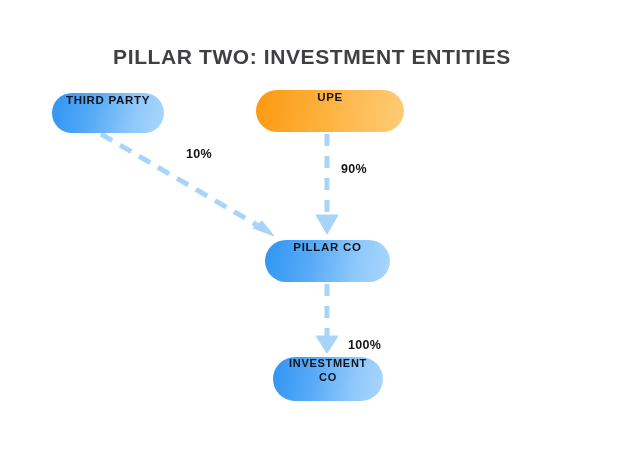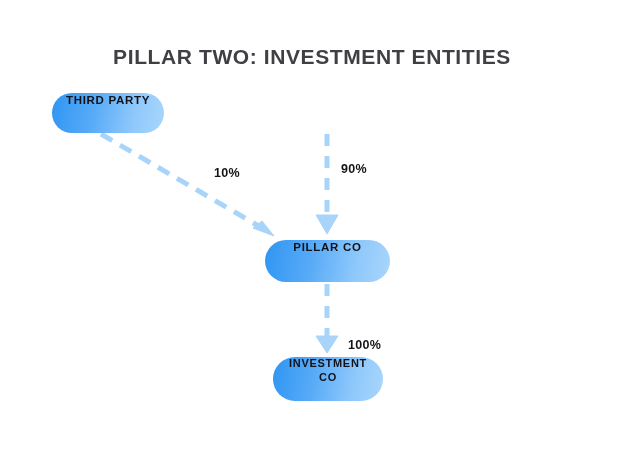--- a/index.html
+++ b/index.html
@@ -74,21 +74,21 @@
   }
   .pct {
     position: absolute;
     font-size: 12.5px;
     font-weight: 700;
     color: #141418;
     letter-spacing: 0.3px;
     font-family: "Liberation Sans", sans-serif;
     white-space: nowrap;
   }
-  #pct-third-party { left: 186px; top: 166px; margin-left: 28px; }
+  #pct-third-party { left: 186px; top: 147px; }
   #pct-upe        { left: 341px; top: 162px; }
   #pct-parent     { left: 348px; top: 304px; margin-top: 34px; }
 </style>
 </head>
 <body>
 
 <div class="canvas">
 
   <div class="title">PILLAR TWO: INVESTMENT ENTITIES</div>
 
@@ -110,20 +110,23 @@
         <polygon points="327,353 316,336 338,336"></polygon>
       </g>
 
     </g>
   </svg>
 
   <div class="node node-blue" id="node-third-party">
     <span>THIRD PARTY</span>
   </div>
 
+  <div class="node node-orange" id="node-upe">
+    <span>UPE</span>
+  </div>
 
   <div class="node node-blue" id="node-parent-co">
     <span>PILLAR CO</span>
   </div>
 
   <div class="node node-blue" id="node-investment-co">
     <span>
       <span>INVESTMENT</span><br>
       <span>CO</span>
     </span>

